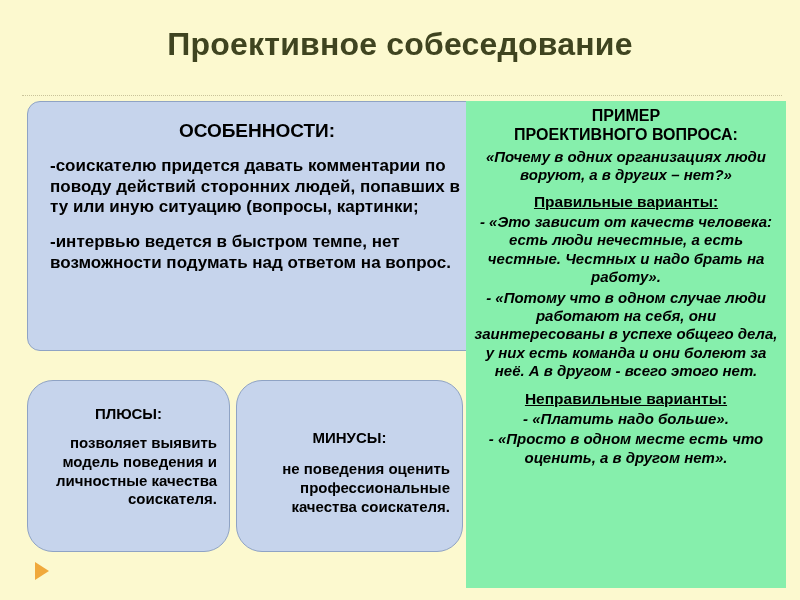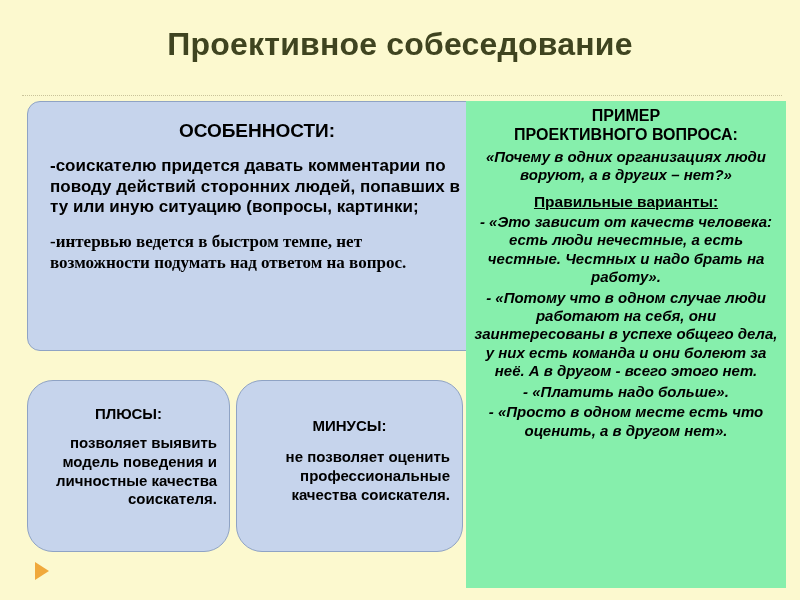--- a/index.html
+++ b/index.html
@@ -83,24 +83,24 @@
   }
 
   #box-features .box-heading { padding-top: 18px; }
   #features-body {
     padding: 14px 20px 0 22px;
     font-size: 17px;
     font-weight: bold;
     line-height: 1.22;
   }
   #features-body p { margin: 0 0 14px 0; }
-  #features-body p:last-child { margin-bottom: 8px; font-family: Liberation Serif, serif; }
+  #features-body p:last-child { margin-bottom: 8px; }
 
   #box-pluses .box-heading { padding-top: 24px; }
-  #box-minuses .box-heading { padding-top: 36px; }
+  #box-minuses .box-heading { padding-top: 48px; }
 
   .small-body {
     text-align: right;
     font-size: 15px;
     font-weight: bold;
     line-height: 1.25;
     padding: 12px 12px 0 12px;
   }
   #minuses-body { padding-top: 14px; }
 
@@ -171,29 +171,30 @@
   </div>
 </div>
 
 <div class="rbox" id="box-pluses">
   <div class="box-heading small">ПЛЮСЫ:</div>
   <div class="small-body">позволяет выявить модель поведения и личностные качества соискателя.</div>
 </div>
 
 <div class="rbox" id="box-minuses">
   <div class="box-heading small">МИНУСЫ:</div>
-  <div class="small-body" id="minuses-body">не позволяет оценить профессиональные качества соискателя.</div>
+  <div class="small-body" id="minuses-body">не поведения оценить профессиональные качества соискателя.</div>
 </div>
 
 <div id="example-panel">
   <div class="ex-title">ПРИМЕР</div>
   <div class="ex-title">ПРОЕКТИВНОГО ВОПРОСА:</div>
   <div class="ex-question">«Почему в одних организациях люди воруют, а в других – нет?»</div>
 
   <div class="ex-subhead">Правильные варианты:</div>
   <div class="ex-item">- «Это зависит от качеств человека: есть люди нечестные, а есть честные. Честных и надо брать на работу».</div>
   <div class="ex-item">- «Потому что в одном случае люди работают на себя, они заинтересованы в успехе общего дела, у них есть команда и они болеют за неё. А в другом - всего этого нет.</div>
 
+  <div class="ex-subhead">Неправильные варианты:</div>
   <div class="ex-item">- «Платить надо больше».</div>
   <div class="ex-item">- «Просто в одном месте есть что оценить, а в другом нет».</div>
 </div>
 
 <div id="bullet-triangle"></div>
 
 </body></html>

